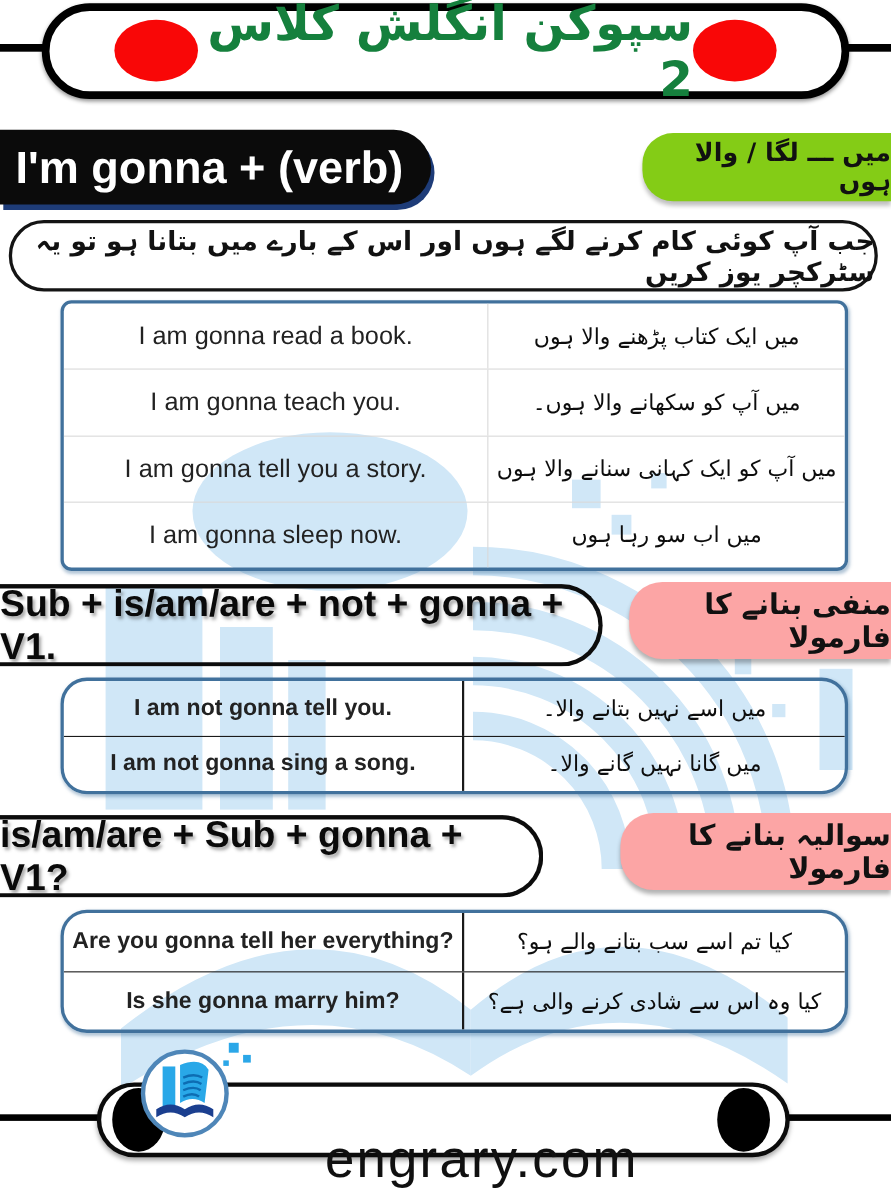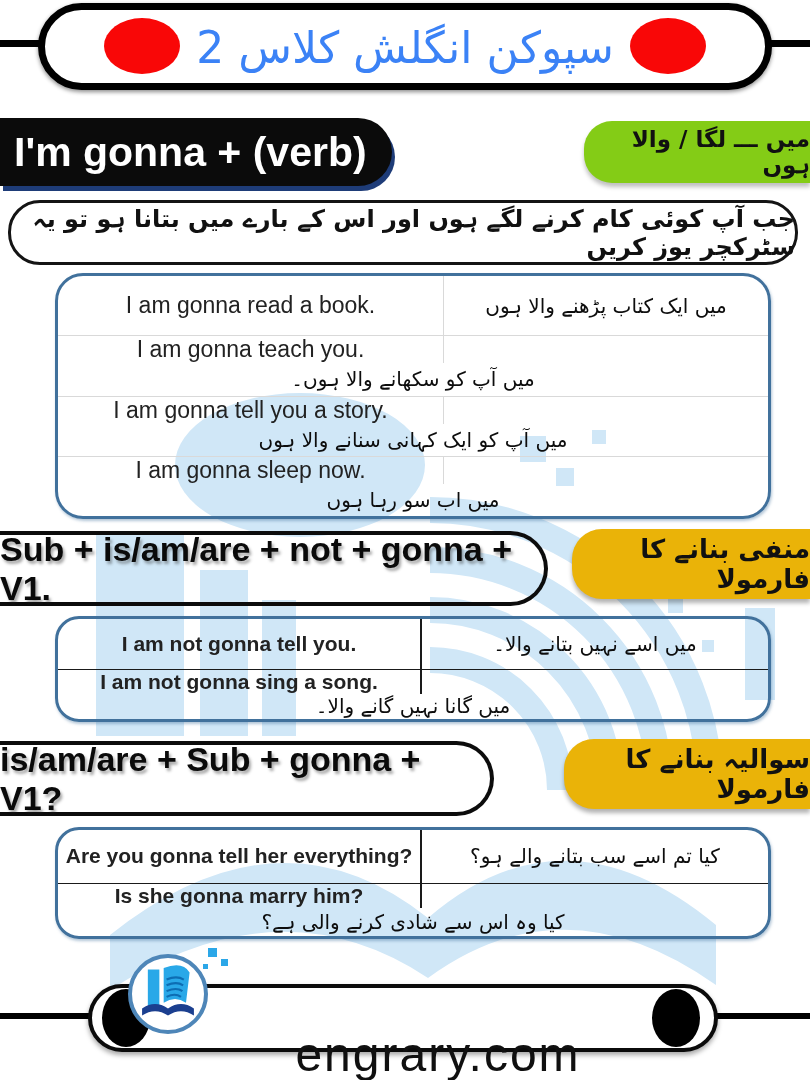--- a/index.html
+++ b/index.html
@@ -21,21 +21,21 @@
   .header-pill{
     left:38px;top:3px;width:734px;height:87px;background:#fff;
     border:7px solid #000;border-radius:48px;z-index:2;box-sizing:border-box;
     box-shadow:0 2px 4px rgba(0,0,0,.45);
   }
   .red-dot{width:76px;height:56px;border-radius:50%;background:#f90707;top:18px;z-index:3;}
   .red-dot.left{left:104px;}
   .red-dot.right{left:630px;}
   .header-title{
     left:180px;top:8px;width:450px;height:78px;z-index:3;
-    font-size:44px;font-weight:normal;color:#3b82f6;letter-spacing:0;
+    font-size:44px;font-weight:bold;color:#15803d;letter-spacing:0;
   }
 
   
   .title-box{
     left:0;top:118px;width:392px;height:68px;background:#0b0b0b;color:#fff;
     border-radius:0 34px 34px 0;z-index:2;display:flex;align-items:center;
     padding-left:14px;box-sizing:border-box;font-size:41px;font-weight:bold;
     box-shadow:3px 5px 0 #1e3c78;
   }
   .title-urdu-pill{
@@ -47,26 +47,26 @@
   
   .usage-box{
     left:8px;top:200px;width:790px;height:65px;background:#fff;
     border:3px solid #141414;border-radius:32px;z-index:2;box-sizing:border-box;
     font-size:24px;font-weight:600;
   }
 
   
   .ex-table{
     left:55px;top:273px;width:716px;height:246px;z-index:2;
-    border:3px solid #41719c;border-radius:28px;box-sizing:border-box;
+    border:3px solid #41719c;border-radius:10px;box-sizing:border-box;
     display:flex;flex-direction:column;overflow:hidden;
     box-shadow:1px 2px 3px rgba(65,113,156,.4);
   }
   .ex-row{flex:1;display:flex;}
-  .ex-row + .ex-row{border-top:1px solid #d9d9d9;flex-direction:column;}
+  .ex-row + .ex-row{border-top:1px solid #d9d9d9;}
   .ex-en{width:385px;border-right:1px solid #d9d9d9;display:flex;align-items:center;justify-content:center;
          font-size:23px;color:#222;}
   .ex-ur{flex:1;display:flex;align-items:center;justify-content:center;font-size:20px;color:#0d0d0d;}
 
   .small-table{
     left:55px;z-index:2;width:716px;box-sizing:border-box;
     border:3px solid #41719c;border-radius:24px;display:flex;flex-direction:column;overflow:hidden;
     box-shadow:1px 2px 3px rgba(65,113,156,.4);
   }
   .small-table .ex-row + .ex-row{border-top:1.5px solid #1a1a1a;}
@@ -74,21 +74,21 @@
   .small-table .ex-ur{font-size:20px;}
 
   
   .formula-box{
     left:0;z-index:2;height:75px;border:4px solid #0c0c0c;border-left:none;
     border-radius:0 40px 40px 0;box-sizing:border-box;
     font-size:34px;font-weight:bold;color:#0a0a0a;
     text-shadow:2px 3px 3px rgba(40,40,40,.4);
   }
   .formula-pill{
-    z-index:2;height:70px;background:#eab308;border-radius:30px 0 0 30px;
+    z-index:2;height:70px;background:#fca5a5;border-radius:30px 0 0 30px;
     box-shadow:0 4px 4px rgba(0,0,0,.3);font-size:26px;font-weight:bold;
   }
 
   
   .fline{background:#000;height:6px;top:1013px;z-index:2;}
   .fline.left{left:0;width:92px;}
   .fline.right{left:714px;width:96px;}
   .footer-pill{
     left:88px;top:984px;width:630px;height:68px;background:#fff;
     border:4px solid #0b0b0b;border-radius:36px;z-index:2;box-sizing:border-box;

